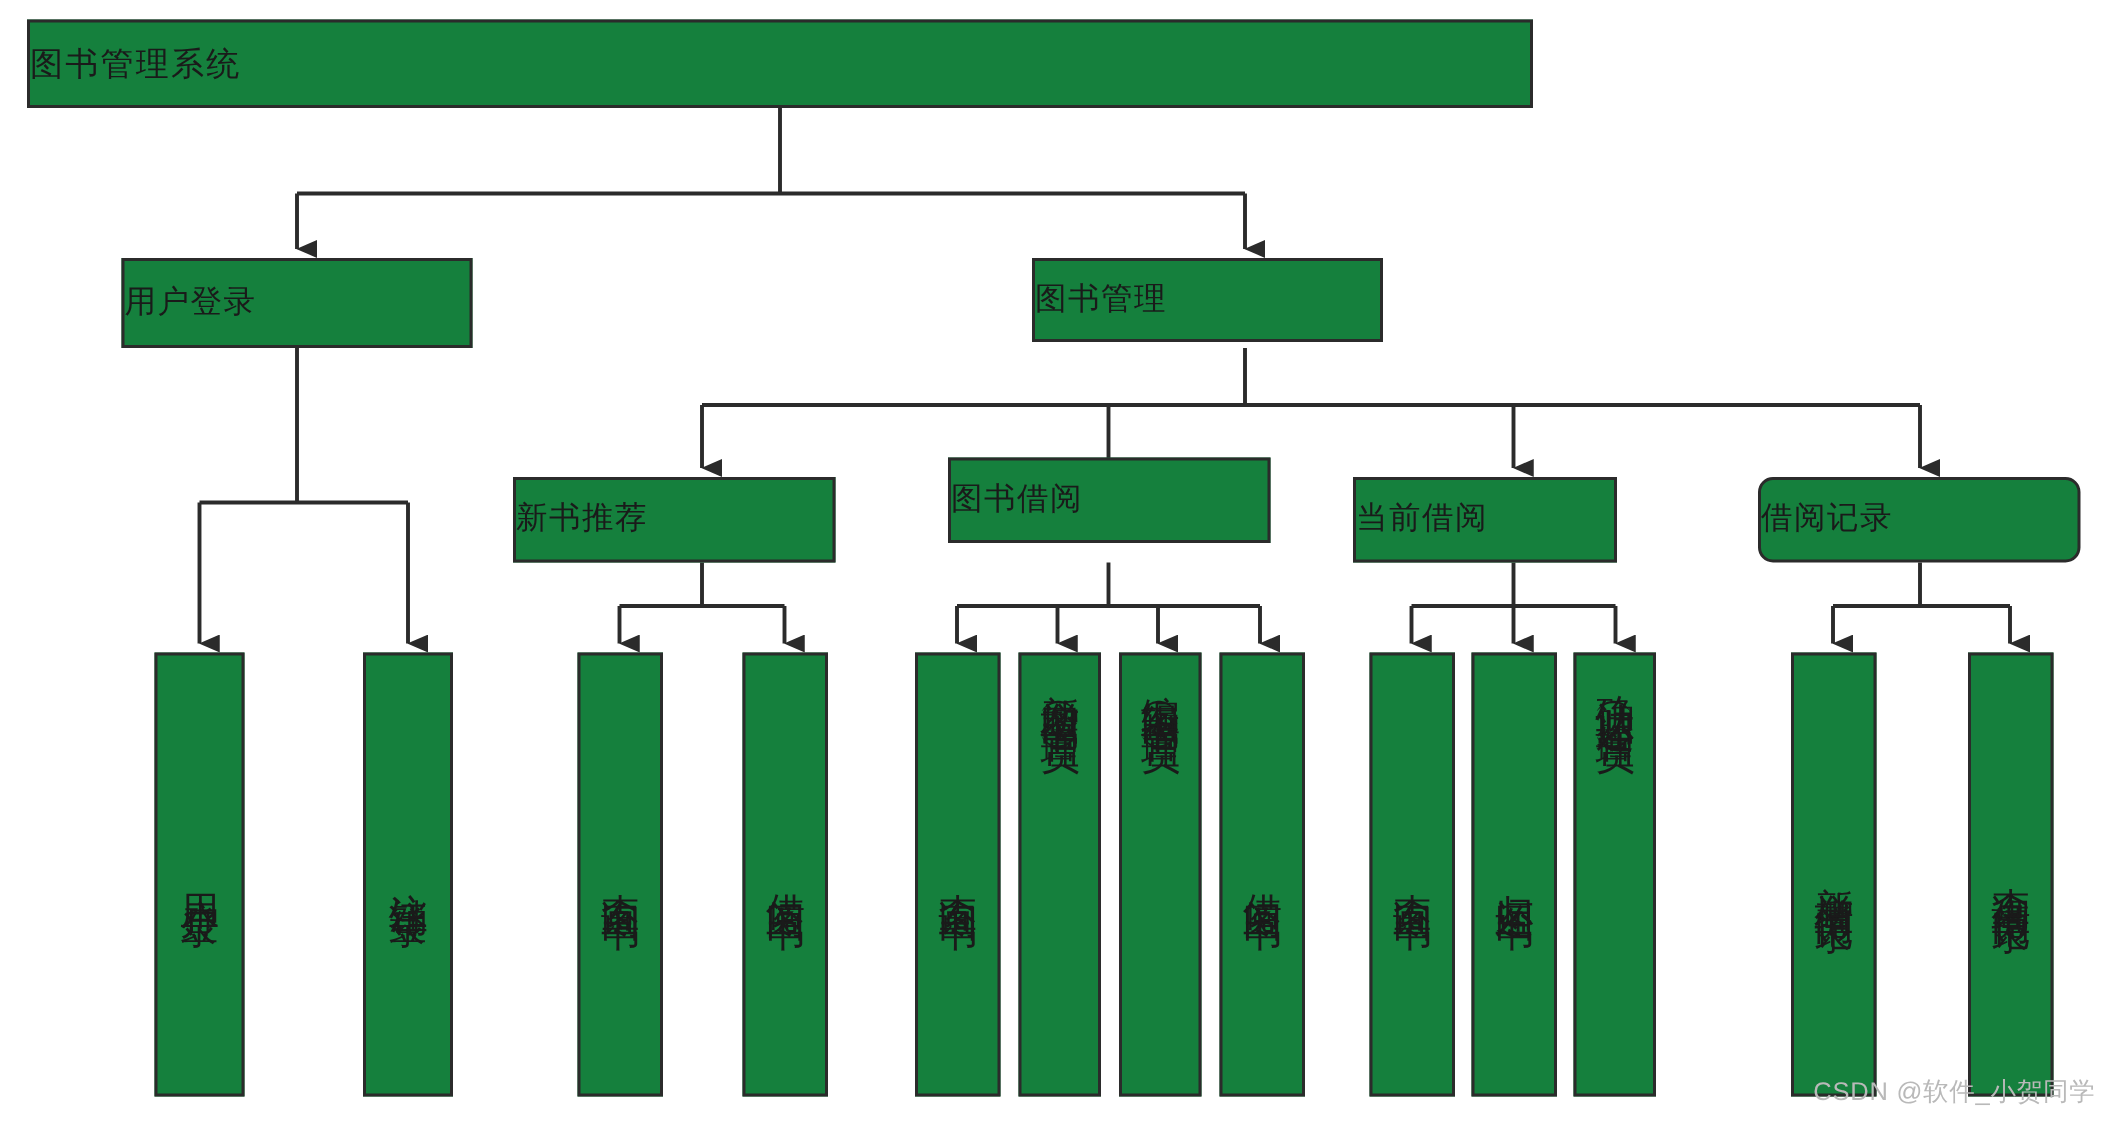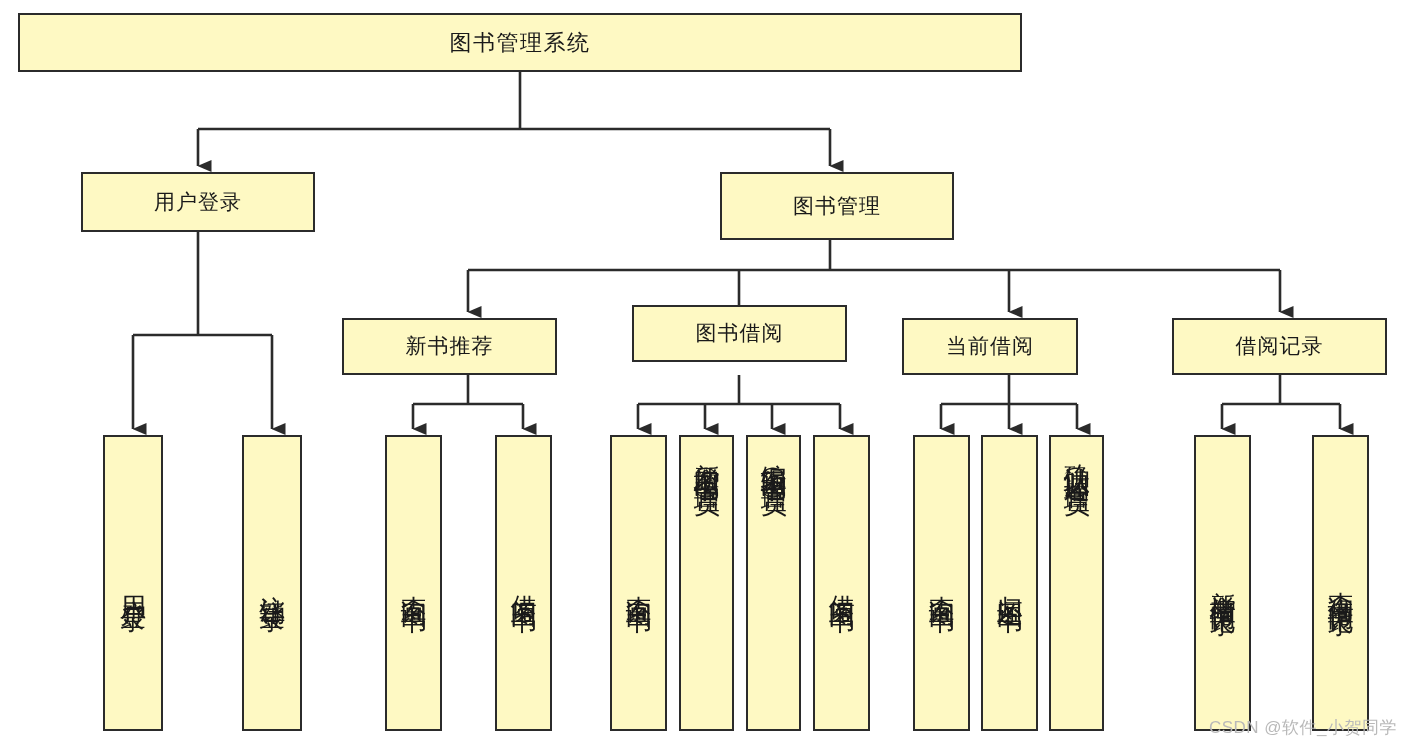--- a/index.html
+++ b/index.html
@@ -22,25 +22,25 @@
     position: absolute;
     left: 0;
     top: 0;
     width: 1405px;
     height: 747px;
     pointer-events: none;
   }
   .node {
     position: absolute;
     box-sizing: border-box;
-    background: #fef9c3;
+    background: #15803d;
     border: 2.5px solid #2b2b2b;
     display: flex;
     align-items: center;
-    justify-content: center;
+    justify-content: flex-start;
     color: #1a1a1a;
   }
   .node .label {
     display: block;
     text-align: center;
     line-height: 1.18;
   }
   
   .node.horiz .label {
     font-size: 21px;
@@ -136,34 +136,34 @@
     </g>
   </svg>
 
   <div class="node horiz root" style="left:18px; top:13px; width:1004px; height:59px;">
     <span class="label">图书管理系统</span>
   </div>
 
   <div class="node horiz" style="left:81px; top:172px; width:234px; height:60px;">
     <span class="label">用户登录</span>
   </div>
-  <div class="node horiz" style="left:720px; top:172px; width:234px; height:68px;">
+  <div class="node horiz" style="left:688px; top:172px; width:234px; height:56px;">
     <span class="label">图书管理</span>
   </div>
 
   <div class="node horiz" style="left:342px; top:318px; width:215px; height:57px;">
     <span class="label">新书推荐</span>
   </div>
   <div class="node horiz" style="left:632px; top:305px; width:215px; height:57px;">
     <span class="label">图书借阅</span>
   </div>
   <div class="node horiz" style="left:902px; top:318px; width:176px; height:57px;">
     <span class="label">当前借阅</span>
   </div>
-  <div class="node horiz" style="left:1172px; top:318px; width:215px; height:57px;">
+  <div class="node horiz" style="left:1172px; top:318px; width:215px; height:57px;border-radius:10px;">
     <span class="label">借阅记录</span>
   </div>
 
   <div class="node vert center-text" style="left:103px; top:435px; width:60px; height:296px;">
     <span class="label">用户登录</span>
   </div>
   <div class="node vert center-text" style="left:242px; top:435px; width:60px; height:296px;">
     <span class="label">注销登录</span>
   </div>
 

